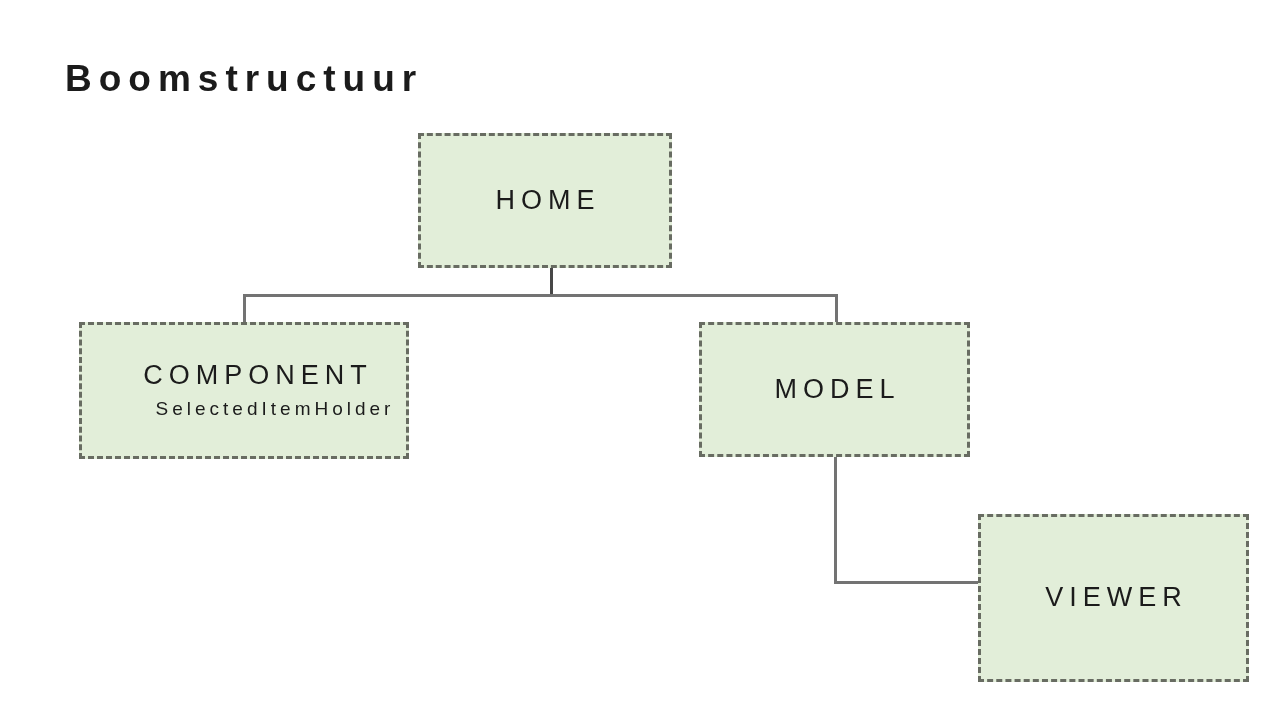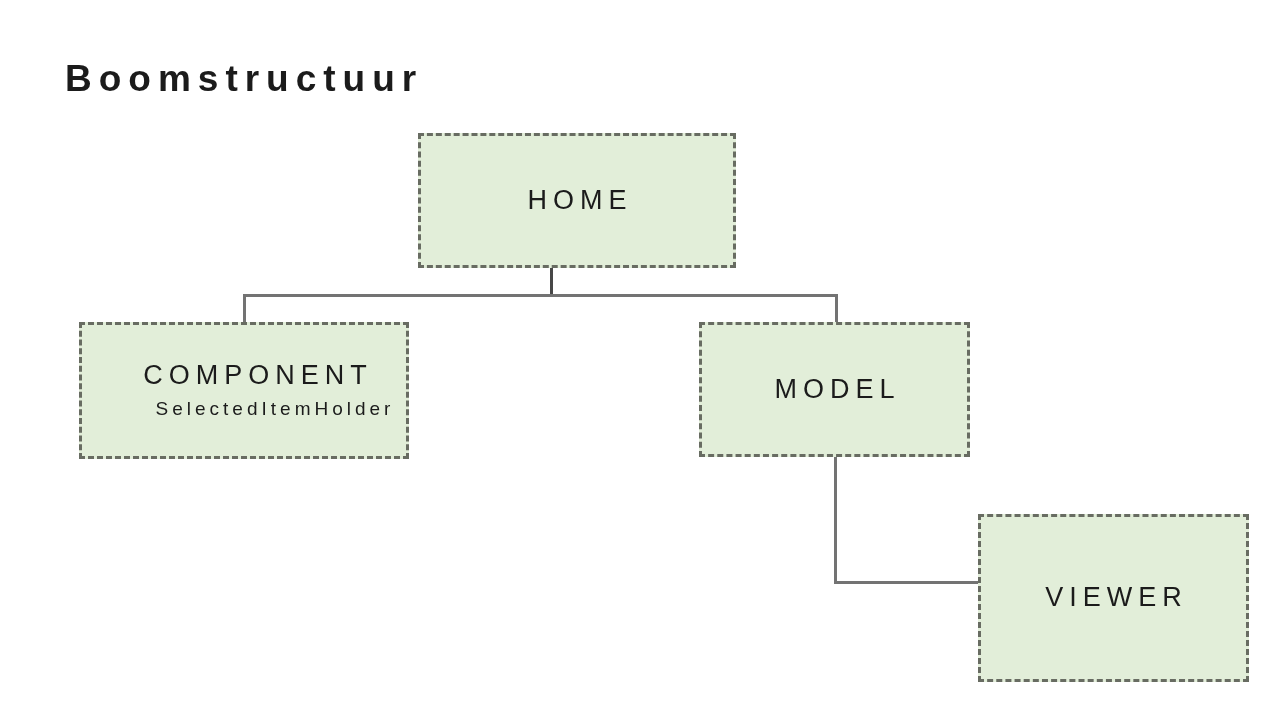--- a/index.html
+++ b/index.html
@@ -25,21 +25,21 @@
     white-space:nowrap;
   }
   .node{
     position:absolute;box-sizing:border-box;
     background:var(--node-fill);
     border:3px dashed var(--node-border);
     display:flex;flex-direction:column;
     align-items:center;justify-content:center;
     gap:9px;
   }
-  .node-home{left:418px;top:133px;width:318px;height:135px;}
+  .node-home{left:418px;top:133px;width:254px;height:135px;}
   .node-component{left:79px;top:322px;width:330px;height:137px;padding-left:22px;}
   .node-model{left:699px;top:322px;width:271px;height:135px;}
   .node-viewer{left:978px;top:514px;width:271px;height:168px;}
   .node-label{
     font-size:27px;font-weight:400;color:var(--text);
     letter-spacing:6px;padding-left:6px;
     white-space:nowrap;line-height:1.1;
   }
   .node-sublabel{
     font-size:19px;font-weight:400;color:var(--text);

